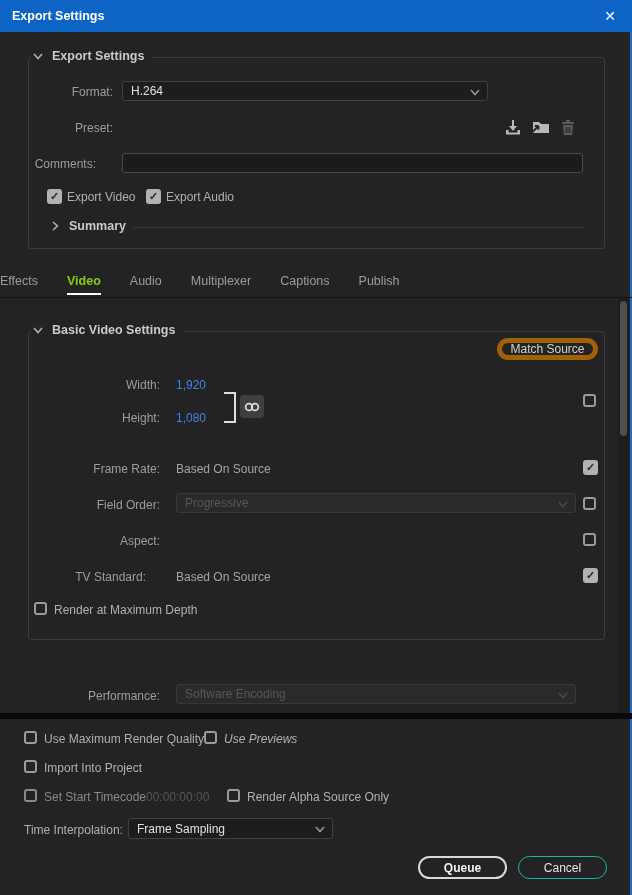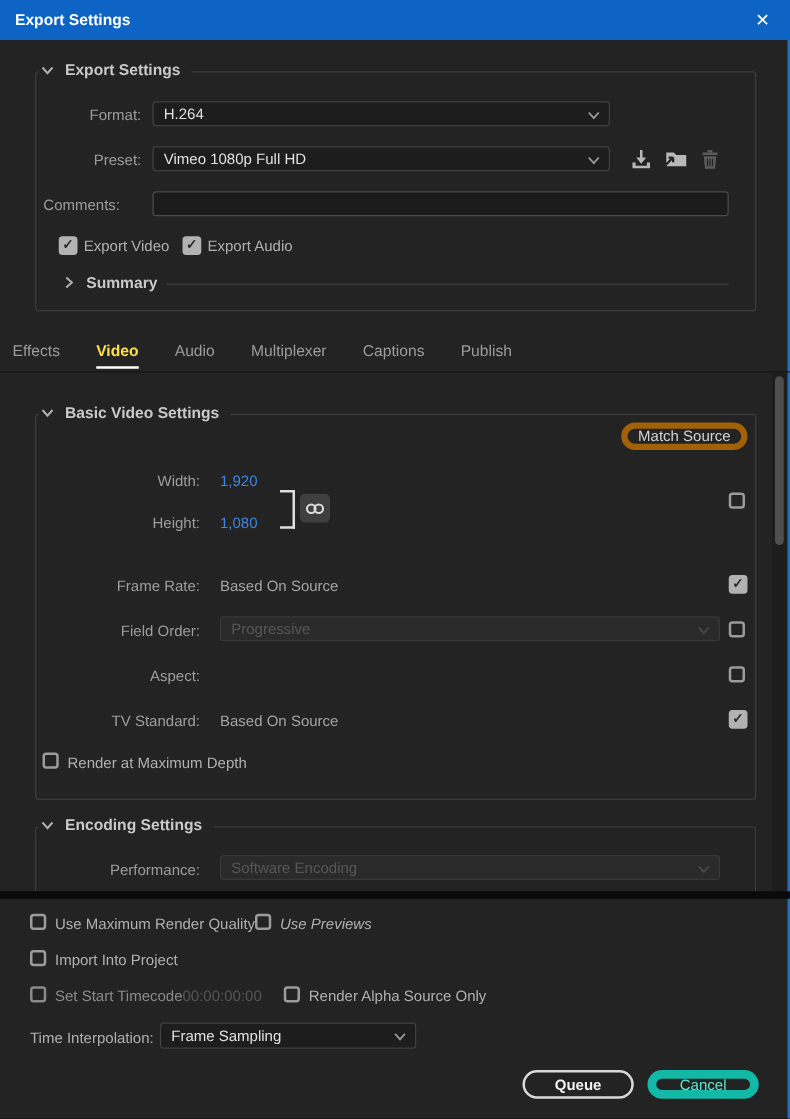--- a/index.html
+++ b/index.html
@@ -38,30 +38,30 @@
   
   .cb { position:absolute; width:13px; height:13px; border:2px solid #9b9b9b; border-radius:3px;
     background:transparent; }
   .cb.on { width:15px; height:15px; border:none; background:#b2b2b2; color:#2b2b2b;
     display:flex; align-items:center; justify-content:center; }
   .cb.on::after { content:"\2713"; font-size:11px; font-weight:700; line-height:1; }
   .cb.dim { border-color:#8a8a8a; }
   .cblabel { position:absolute; color:#b0b0b0; white-space:nowrap; }
   
   #tabs { position:absolute; left:0; top:271px; width:545px; height:26px; display:flex;
-    align-items:center; padding-left:10px; gap:29px; }
+    align-items:center; gap:29px; }
   .tab { color:#9c9c9c; font-size:12.5px; padding-bottom:5px; border-bottom:2px solid transparent; cursor:default; }
-  .tab.on { color:#fde047; font-weight:700; border-bottom-color:#ffffff; }
+  .tab.on { color:#84cc16; font-weight:700; border-bottom-color:#ffffff; }
   #tabline { position:absolute; left:0; top:297px; width:632px; height:1px; background:#151515; }
   
   .pill { position:absolute; border-radius:12px; display:flex; align-items:center;
     justify-content:center; cursor:default; white-space:nowrap; }
   #matchsource { border:5px solid #a16207; color:#d2d2d2; }
   #queue { border:2px solid #d9d9d9; color:#f2f2f2; font-weight:700; }
-  #cancel { border:7px solid #14b8a6; color:#5eead4; }
+  #cancel { border:1px solid #14b8a6; color:#e5e5e5; }
   
   .hline { position:absolute; height:1px; background:#3c3c3c; }
   #divider { position:absolute; left:0; top:713px; width:632px; height:6px; background:#0a0a0a; }
   #scrolltrack { position:absolute; left:618px; top:298px; width:11px; height:415px; background:#1d1d1d; }
   #scrollthumb { position:absolute; left:2px; top:3px; width:7px; height:135px; background:#4f4f4f; border-radius:4px; }
   .bracket { position:absolute; background:#dedede; }
   #linkbtn { position:absolute; left:240px; top:396px; width:24px; height:23px; background:#3f3f3f;
     border-radius:4px; display:flex; align-items:center; justify-content:center; }
   .icbtn { position:absolute; width:20px; height:20px; display:flex; align-items:center; justify-content:center; }
   .dim-ic { opacity:0.55; }
@@ -89,26 +89,20 @@
 
   <span class="lbl" style="top:85px; right:519px;">Format:</span>
   <div class="dd" style="left:122px; top:81px; width:366px;">
     <span>H.264</span>
     <svg width="10" height="7" viewBox="0 0 10 7">
         <polyline points="1,1 5,5.5 9,1" fill="none" stroke="#9a9a9a" stroke-width="1.5"></polyline>
       </svg>
   </div>
 
   <span class="lbl" style="top:121px; right:519px;">Preset:</span>
-  <div class="dd" style="left:122px; top:117px; width:366px;">
-    <span>Vimeo 1080p Full HD</span>
-    <svg width="10" height="7" viewBox="0 0 10 7">
-        <polyline points="1,1 5,5.5 9,1" fill="none" stroke="#9a9a9a" stroke-width="1.5"></polyline>
-      </svg>
-  </div>
   <div class="icbtn" style="left:503px; top:117px;">
     <svg width="18" height="18" viewBox="0 0 18 18">
         <path d="M9 2v7" stroke="#b8b8b8" stroke-width="2" fill="none"></path>
         <path d="M5 8h8L9 13z" fill="#b8b8b8"></path>
         <path d="M2 12h2.5v2.5h9V12H16v4.5H2z" fill="#b8b8b8"></path>
       </svg>
   </div>
   <div class="icbtn" style="left:530px; top:117px;">
     <svg width="19" height="18" viewBox="0 0 19 18">
         <path d="M2 4h6l2 2h8v9H2z" fill="#b8b8b8"></path>
@@ -184,35 +178,27 @@
     <span>Progressive</span>
     <svg width="10" height="7" viewBox="0 0 10 7">
         <polyline points="1,1 5,5.5 9,1" fill="none" stroke="#4a4a4a" stroke-width="1.5"></polyline>
       </svg>
   </div>
   <span class="cb" style="left:583px; top:497px;"></span>
 
   <span class="lbl" style="top:534px; right:472px;">Aspect:</span>
   <span class="cb" style="left:583px; top:533px;"></span>
 
-  <span class="lbl" style="top:570px; right:472px;">TV Standard:</span>
+  <span class="lbl" style="top:570px; right:486px;">TV Standard:</span>
   <span class="val-gray" style="left:176px; top:570px;">Based On Source</span>
   <span class="cb on" style="left:583px; top:568px;"></span>
 
   <span class="cb" style="left:34px; top:602px;"></span>
   <span class="cblabel" style="left:54px; top:603px;">Render at Maximum Depth</span>
 
-  <div class="group" style="left:28px; top:661px; width:577px; height:54px; border-bottom:none; border-radius:3px 3px 0 0;">
-    <div class="legend">
-      <svg class="chev" viewBox="0 0 10 7">
-          <polyline points="1,1 5,5.5 9,1" fill="none" stroke="#b0b0b0" stroke-width="1.6"></polyline>
-        </svg>
-      <span>Encoding Settings</span>
-    </div>
-  </div>
   <span class="lbl" style="top:689px; right:472px;">Performance:</span>
   <div class="dd dim" style="left:176px; top:684px; width:400px;">
     <span>Software Encoding</span>
     <svg width="10" height="7" viewBox="0 0 10 7">
         <polyline points="1,1 5,5.5 9,1" fill="none" stroke="#4a4a4a" stroke-width="1.5"></polyline>
       </svg>
   </div>
 
   <div id="scrolltrack">
     <div id="scrollthumb"></div>

